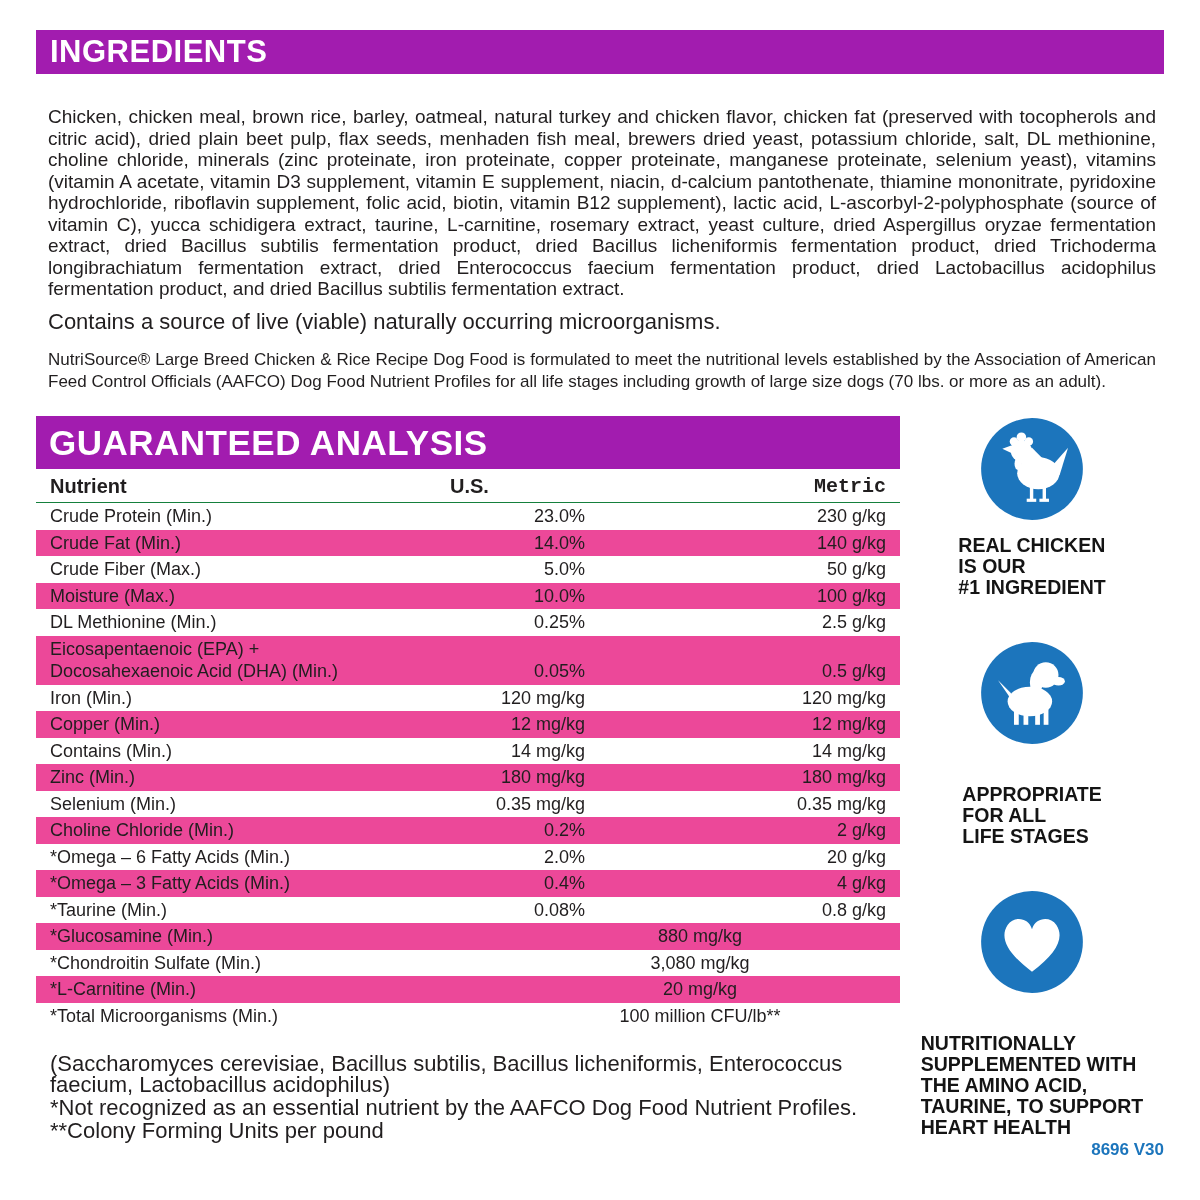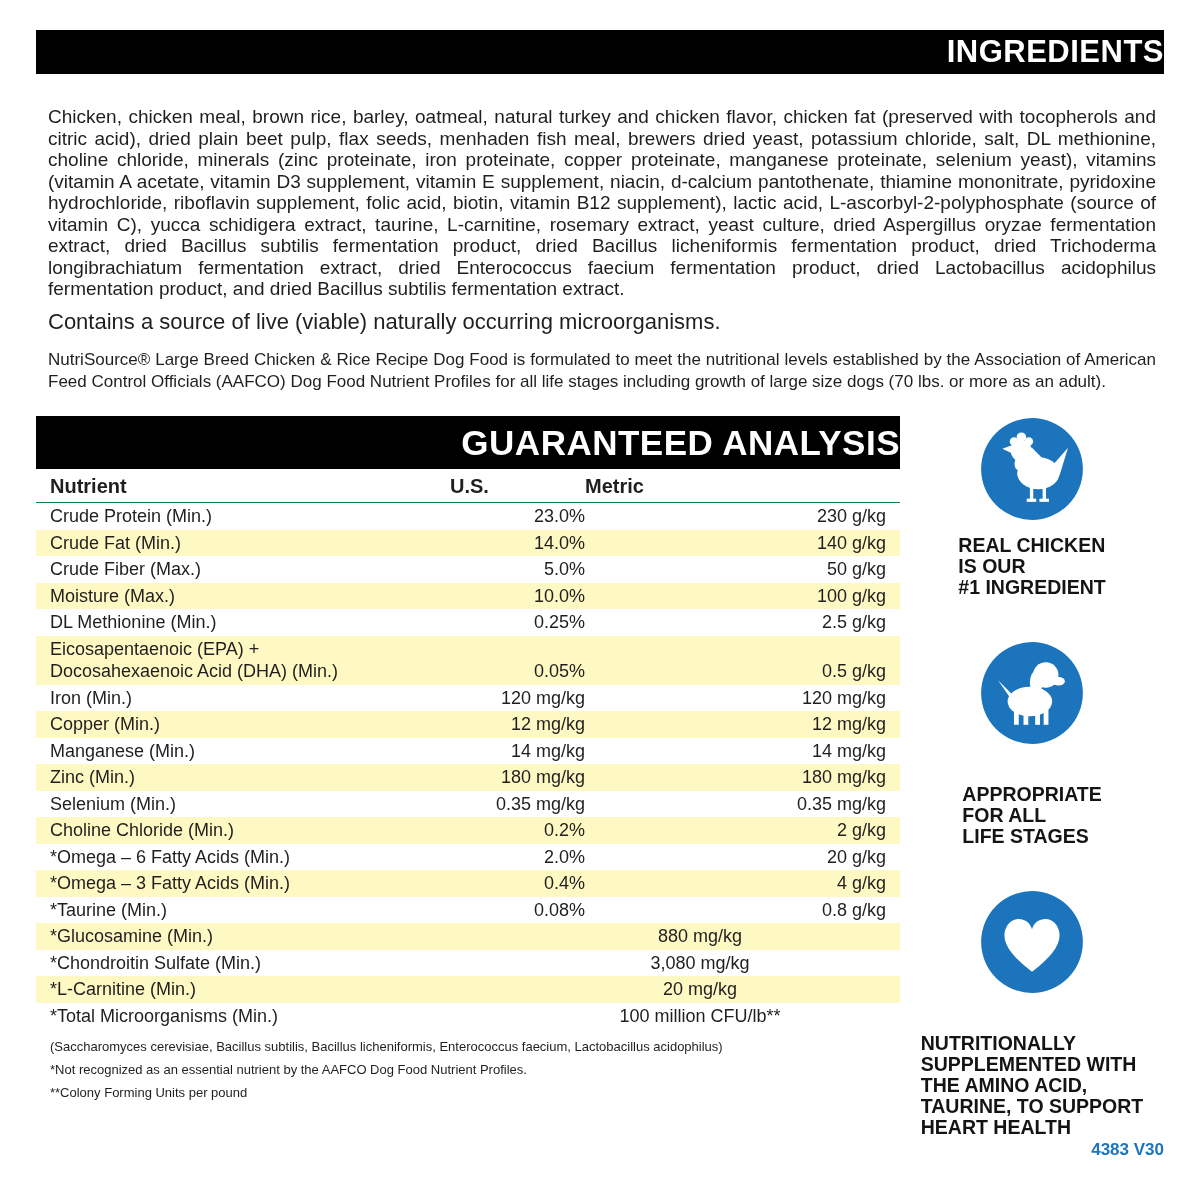--- a/index.html
+++ b/index.html
@@ -6,21 +6,21 @@
   html,body { background:#ffffff; }
   body {
     width:1200px; height:1200px;
     font-family:"Liberation Sans", sans-serif;
     color:#211e1f;
     position:relative;
     overflow:hidden;
   }
   .page { position:absolute; inset:0; padding:30px 36px 0 36px; }
 
-  .banner { background:#000000; color:#ffffff; font-weight:bold;text-align:right; }
+  .banner { background:#a21caf; color:#ffffff; font-weight:bold; }
   .banner.ingredients {
     height:44px; line-height:44px; font-size:31px;
     padding-left:14px; letter-spacing:.5px;
   }
   .banner.ga {
     height:53px; line-height:53px; font-size:35px;
     padding-left:13px; letter-spacing:.5px;
   }
 
   .content-pad { padding-left:12px; padding-right:8px; }
@@ -35,36 +35,36 @@
   .ga-table { width:100%; }
   .ga-header {
     display:grid; grid-template-columns:1fr 135px 315px;
     font-weight:bold; font-size:20px;
     padding:6px 0 4px 0;
     border-bottom:1px solid #15803d;
     align-items:end;
   }
   .ga-header .h-nutrient { padding-left:14px; }
   .ga-header .h-us { text-align:left; }
-  .ga-header .h-metric { padding-right:14px; }
+  .ga-header .h-metric { text-align:right; padding-right:14px;font-family:Liberation Mono, monospace; }
 
   .ga-row {
     display:grid; grid-template-columns:1fr 135px 315px;
     font-size:18px; line-height:22.5px;
     align-items:end;
     min-height:26.5px;
     padding:2px 0;
   }
-  .ga-row.alt { background:#fef9c3; }
+  .ga-row.alt { background:#ec4899; }
   .cell.nutrient { padding-left:14px; white-space:pre-line; }
   .cell.us { text-align:right; }
   .cell.metric { text-align:right; padding-right:14px; }
   .cell.spanv { grid-column:2 / 4; text-align:center; padding-left:50px; }
 
-  .footnotes { margin-top:7px; padding-left:14px; font-size:13px; line-height:21px; }
+  .footnotes { margin-top:24px; padding-left:14px; font-size:22px; line-height:21px; }
   .footnotes .fn { margin-top:2px; }
 
   .badge { display:flex; flex-direction:column; align-items:center; }
   .badge + .badge { margin-top:42px;gap:25px; }
   .badge .icon svg { width:106px; height:106px; display:block; }
   .badge-label {
     margin-top:13px; font-weight:bold; font-size:19.5px; line-height:21px;
     text-align:left; white-space:pre-line; color:#141414;
   }
 
@@ -132,21 +132,21 @@
           <div class="cell nutrient">Iron (Min.)</div>
           <div class="cell us">120 mg/kg</div>
           <div class="cell metric">120 mg/kg</div>
         </div>
         <div class="ga-row alt">
           <div class="cell nutrient">Copper (Min.)</div>
           <div class="cell us">12 mg/kg</div>
           <div class="cell metric">12 mg/kg</div>
         </div>
         <div class="ga-row">
-          <div class="cell nutrient">Manganese (Min.)</div>
+          <div class="cell nutrient">Contains (Min.)</div>
           <div class="cell us">14 mg/kg</div>
           <div class="cell metric">14 mg/kg</div>
         </div>
         <div class="ga-row alt">
           <div class="cell nutrient">Zinc (Min.)</div>
           <div class="cell us">180 mg/kg</div>
           <div class="cell metric">180 mg/kg</div>
         </div>
         <div class="ga-row">
           <div class="cell nutrient">Selenium (Min.)</div>
@@ -258,14 +258,14 @@
         <div class="badge-label">NUTRITIONALLY
 SUPPLEMENTED WITH
 THE AMINO ACID,
 TAURINE, TO SUPPORT
 HEART HEALTH</div>
       </div>
 
     </div>
   </div>
 
-  <div class="footer-code">4383 V30</div>
+  <div class="footer-code">8696 V30</div>
 </div>
 
 </body></html>

